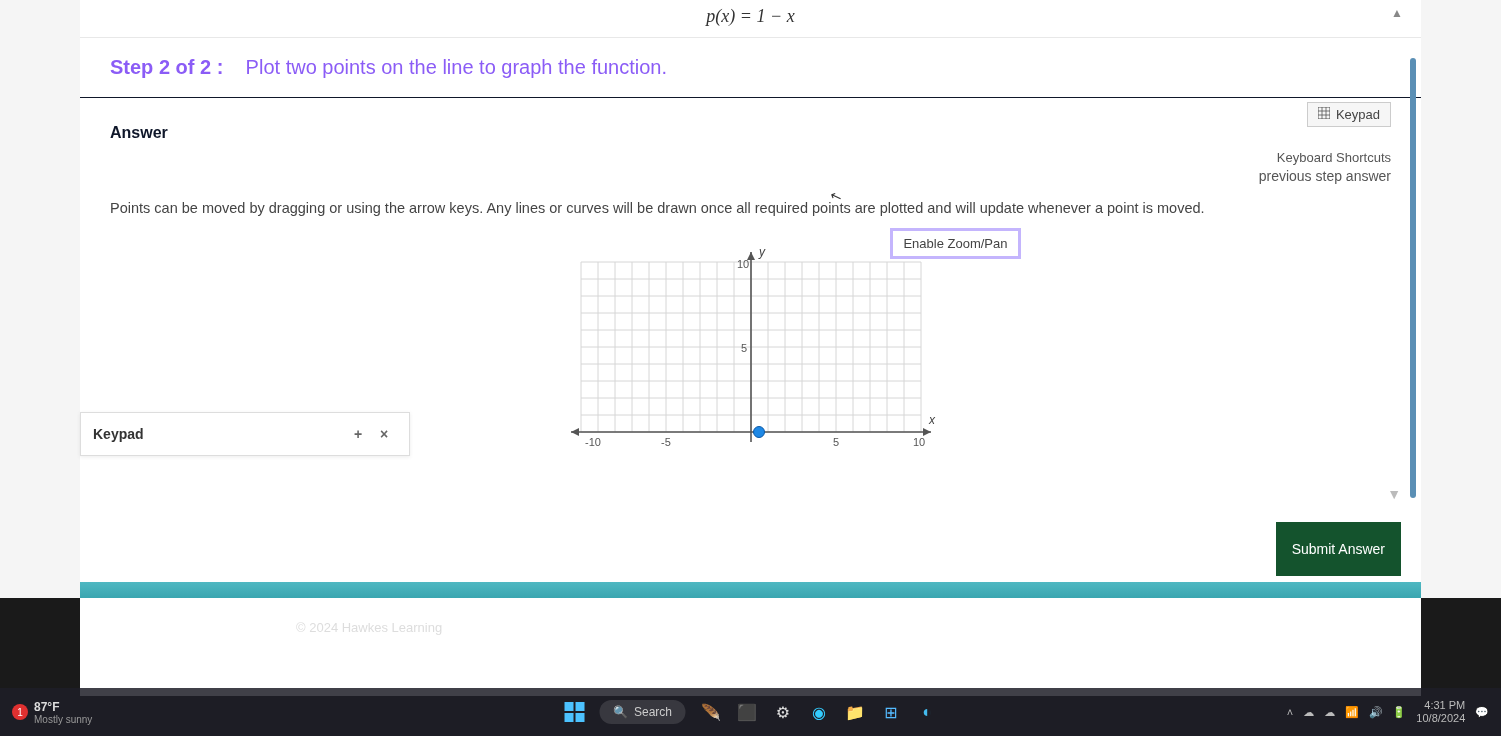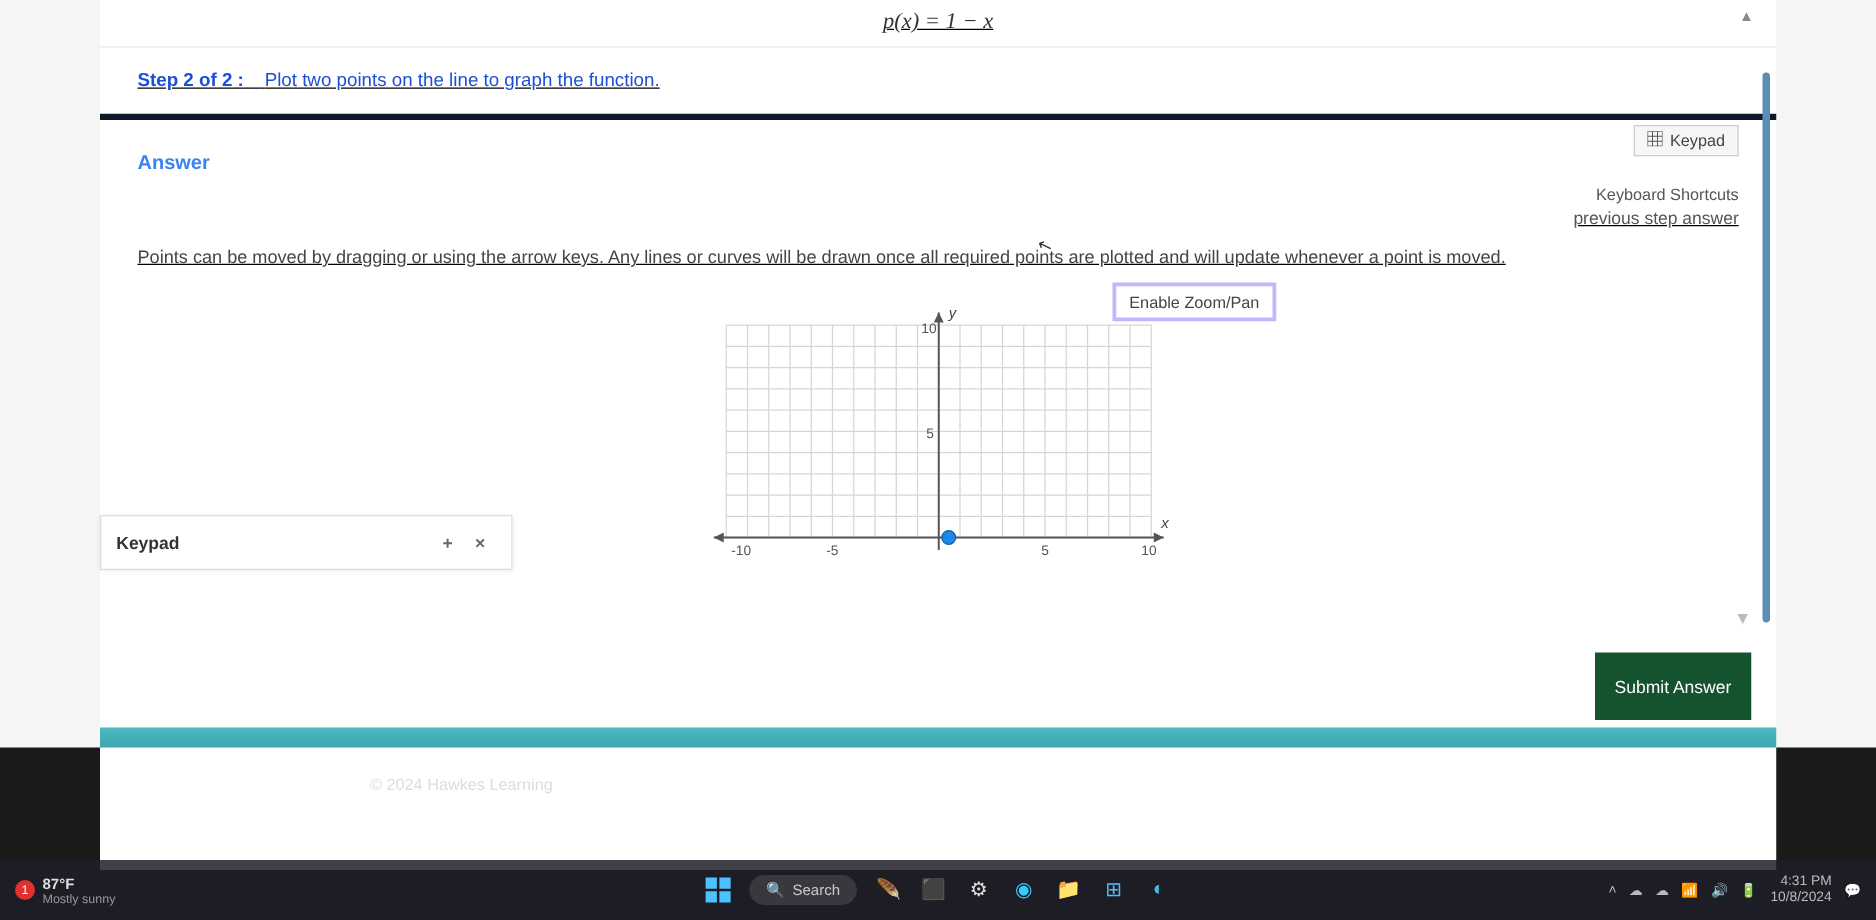--- a/index.html
+++ b/index.html
@@ -9,54 +9,53 @@
   width: 1501px;
   height: 736px;
   position: relative;
   overflow: hidden;
 }
 .page-wrap {
   background: #fff;
   margin: 0 80px 0 80px;
   position: relative;
   height: 696px;
-  text-decoration: underline;
 }
 .equation-bar {
   text-align: center;
   padding: 6px 0 10px 0;
   font-family: "Times New Roman", serif;
   font-style: italic;
   font-size: 18px;
   color: #333;
   border-bottom: 1px solid #e8e8e8;
   position: relative;
 }
 .equation-bar .up-arrow {
   position: absolute;
   right: 18px;
   top: 6px;
   color: #888;
   font-size: 12px;
 }
 .step-row {
   padding: 18px 30px 18px 30px;
-  color: #1d4ed8;
-  font-size: 15px;
-  border-bottom: 5px solid #0f172a;
+  color: #8b5cf6;
+  font-size: 20px;
+  border-bottom: 1px solid #0f172a;
 }
 .step-row b { font-weight: 700; }
 .answer-block {
   position: relative;
   padding: 16px 30px 8px 30px;
 }
 .answer-label {
   font-weight: 700;
   font-size: 16px;
-  color: #3b82f6;
+  color: #0f172a;
   display: inline-block;
   margin-top: 10px;
 }
 .keypad-btn {
   position: absolute;
   right: 30px;
   top: 4px;
   border: 1px solid #ccc;
   background: #f6f6f6;
   padding: 4px 10px;

